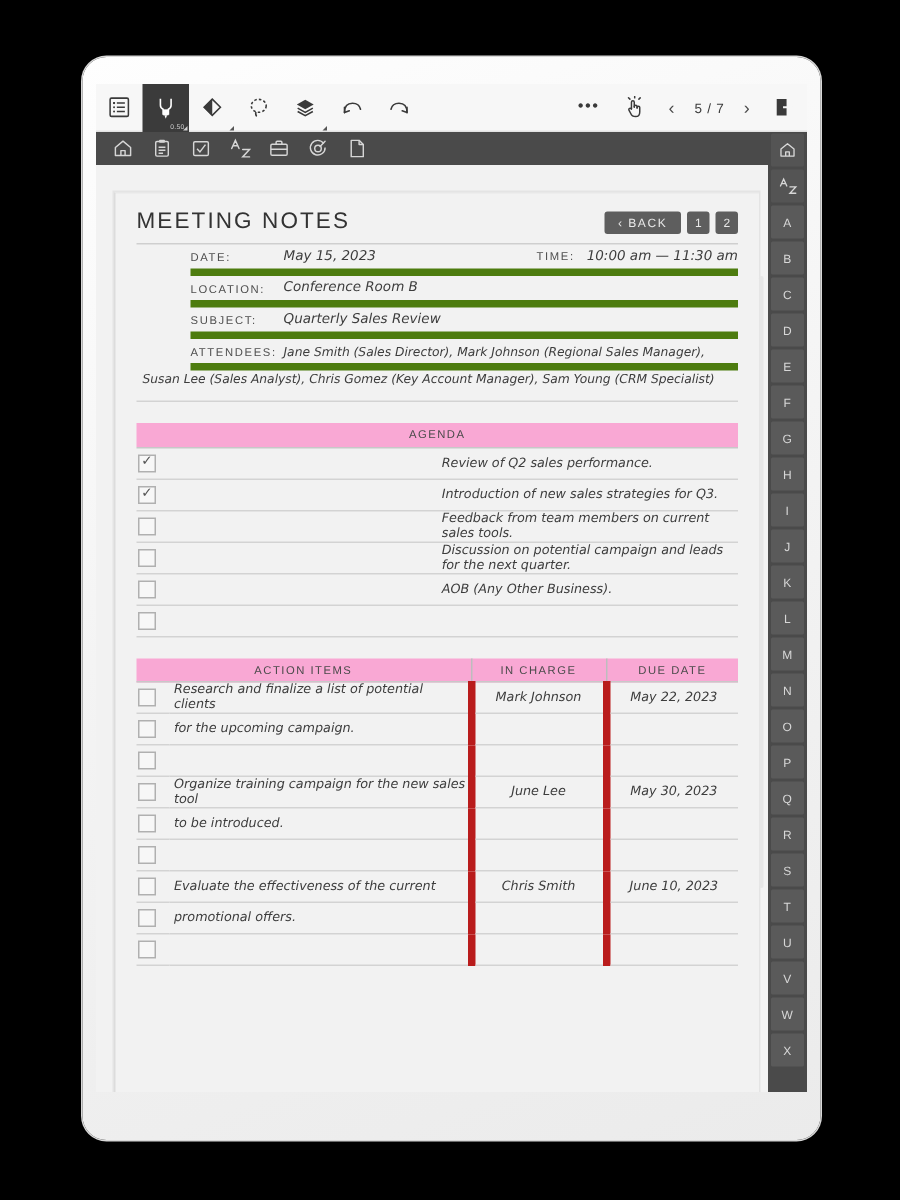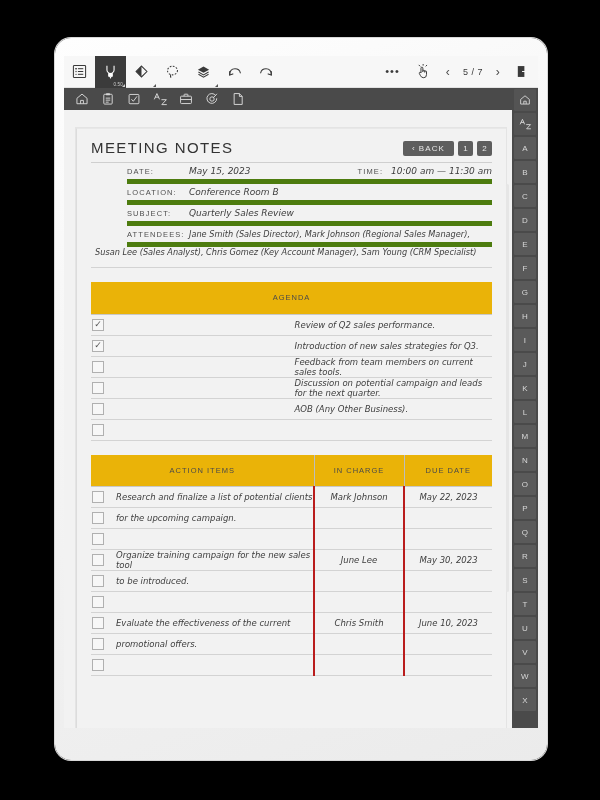--- a/index.html
+++ b/index.html
@@ -166,34 +166,34 @@
     height: 21px; display: flex; align-items: baseline;
     border-bottom: 1px solid #d3d3d3;
     padding-left: 4px;
   }
 
   .section-gap { height: 14px; }
 
   
   .tbl { width: 100%; border-collapse: collapse; table-layout: fixed; }
   .tbl th {
-    background: #eab308;
+    background: #f9a8d4;
     font-size: 7.5px; font-weight: 400; letter-spacing: 1px;
-    color: #4a4a4a; height: 32px;
+    color: #4a4a4a; height: 16px;
     border-bottom: 1px solid #c8c8c8;
   }
   .tbl th.divided { border-left: 1px solid #bdbdbd; }
   .tbl td {
     height: 21px;
     border-bottom: 1px solid #d3d3d3;
     font-family: "DejaVu Sans", sans-serif;
     font-style: italic; font-size: 8.5px; color: #3d3d3d;
     vertical-align: middle;
   }
-  .tbl td.divided { border-left: 2px solid #b91c1c; text-align: center; margin-top: 45px; }
+  .tbl td.divided { border-left: 5px solid #b91c1c; text-align: center; margin-top: 45px; }
   .cb-cell { width: 22px; padding-left: 1px; }
   .chk {
     width: 12px; height: 12px;
     border: 1px solid #b0b0b0;
     background: #f7f7f7;
     display: flex; align-items: center; justify-content: center;
     color: #555; font-size: 9px; line-height: 1;
   }
   .agenda-text { padding-left: 3px; }
 </style>

